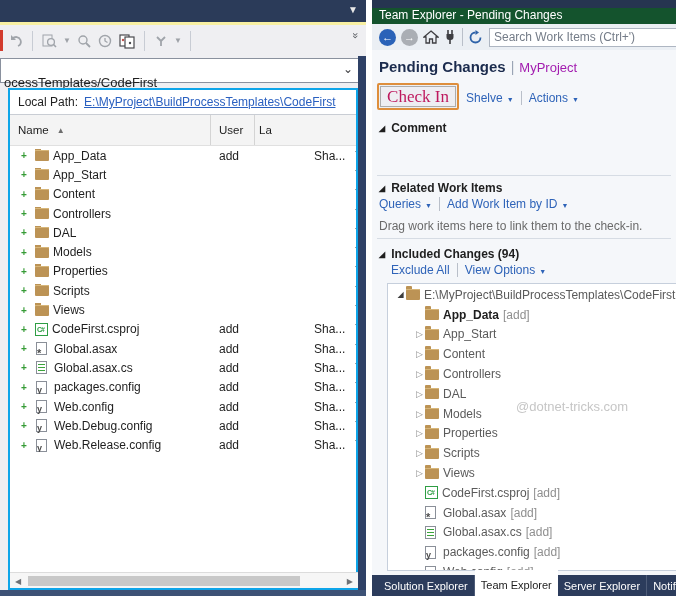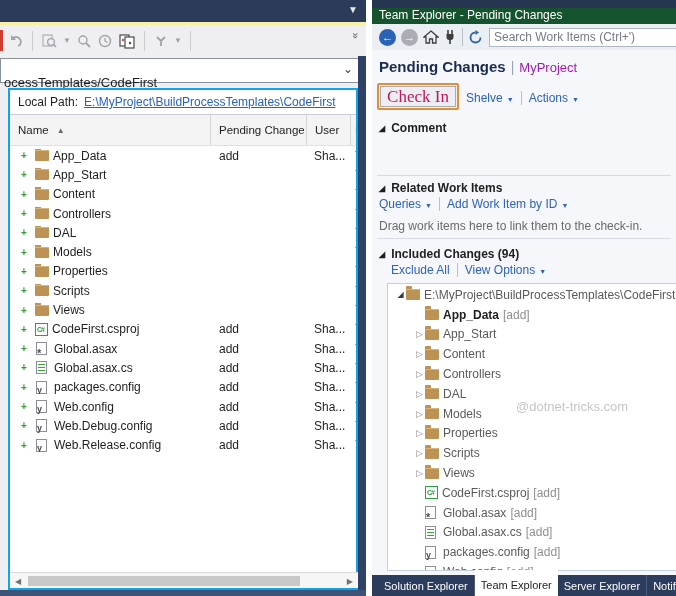--- a/index.html
+++ b/index.html
@@ -175,23 +175,20 @@
     <div class="lw-content">
       <div class="localpath">
         <span>Local Path:</span>
         <a href="#">E:\MyProject\BuildProcessTemplates\CodeFirst</a>
       </div>
       <div class="thead">
         <div class="th c-name">
           <span>Name</span>
           <span class="sort">▲</span>
         </div>
-        <div class="th c-pend">
-            <span>Pending Change</span>
-          </div>
         <div class="th c-user">
             <span>User</span>
           </div>
         <div class="th c-last">
             <span>La</span>
           </div>
       </div>
       <div class="tbody">
 
           <div class="trow">

